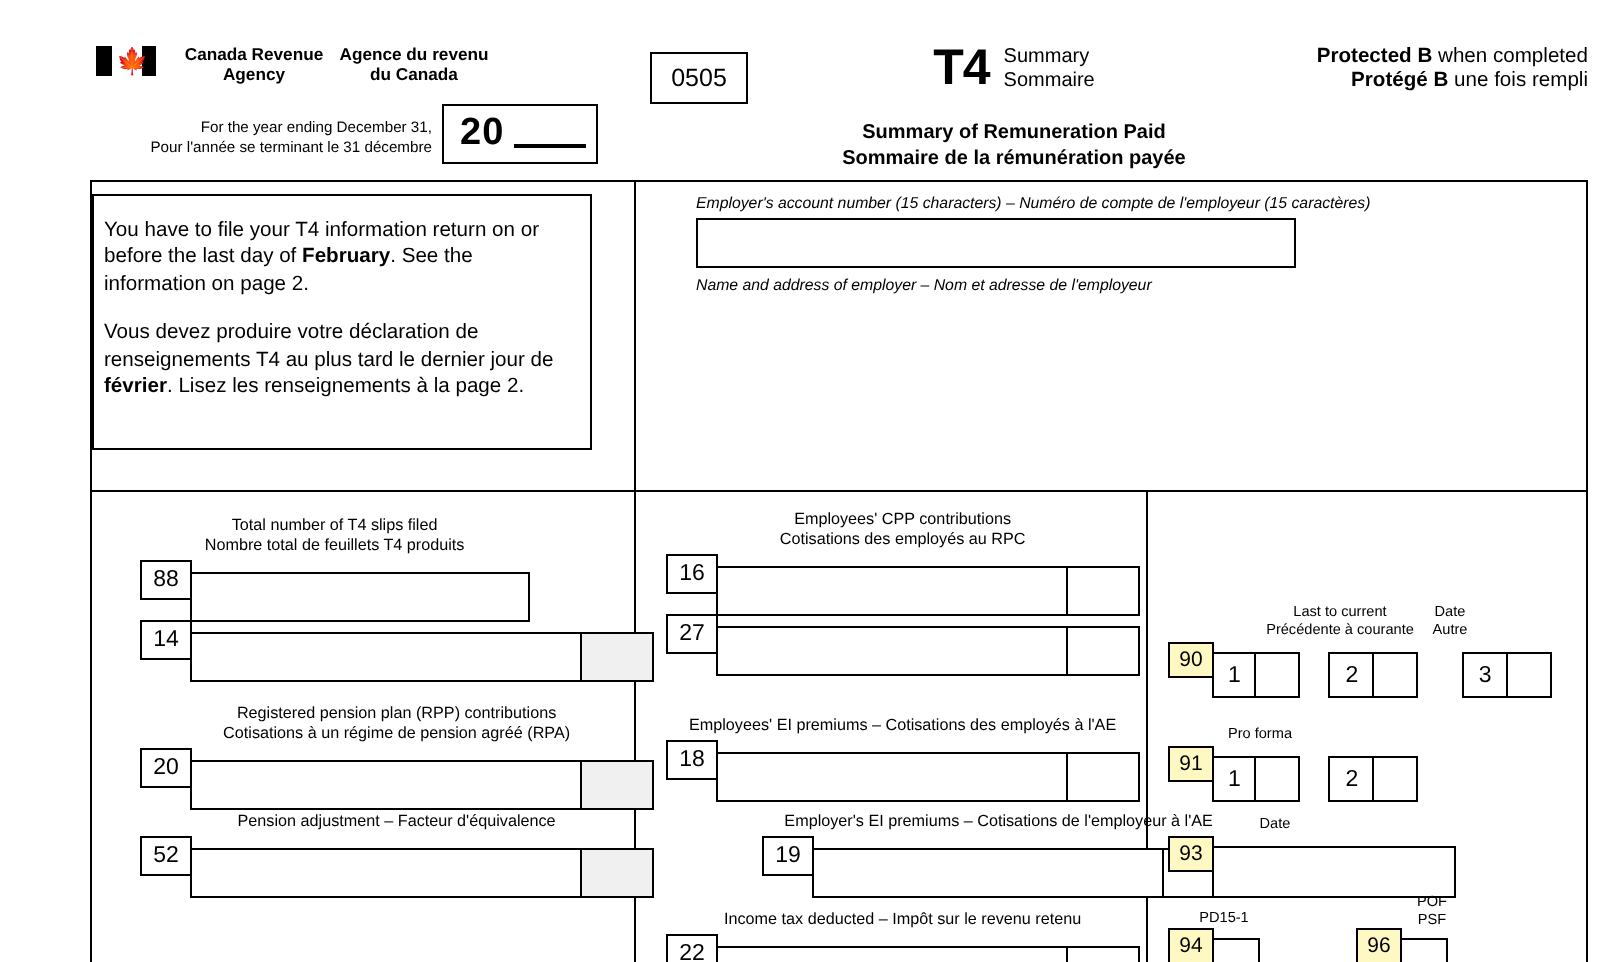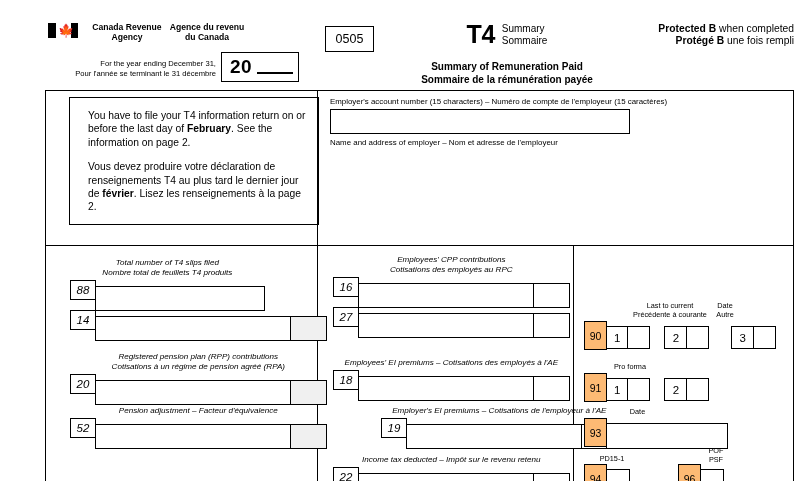--- a/index.html
+++ b/index.html
@@ -216,40 +216,41 @@
     left: 573px;
     top: 245px;
     width: 0;
     height: 236px;
     border-left: 1.5px solid #000;
   }
 
   
   .instr-box {
     position: absolute;
-    left: 69px;
+    left: 46px;
     top: 97px;
     width: 250px;
     height: 128px;
     border: 1.3px solid #000;
     box-sizing: border-box;
-    padding: 11px 11px 0 18px;
+    padding: 11px 11px 0 5px;
   }
   .instr-p {
     font-size: 10.3px;
     line-height: 13.4px;
     margin: 0 0 11px 0;
   }
   .instr-p b { font-weight: bold; }
 
   
   .emp-area {
     position: absolute;
-    left: 330px;
+    left: 348px;
     top: 97px;
+    font-style: italic;
   }
   .emp-caption {
     font-size: 7.9px;
     line-height: 10px;
     margin-bottom: 2px;
   }
   .emp-acct-box {
     width: 300px;
     height: 25px;
     border: 1.3px solid #000;
@@ -258,21 +259,20 @@
   }
   .emp-name-caption {
     font-size: 7.9px;
     line-height: 10px;
     margin-top: 4px;
   }
 
   
   .mfield {
     position: absolute;
-    font-style: italic;
   }
   .mfield .cap {
     font-size: 8.1px;
     line-height: 10px;
     text-align: center;
     white-space: pre-line;
     margin-bottom: 2px;
   }
   .mrow {
     display: flex;
@@ -325,26 +325,26 @@
     font-size: 7.3px;
     line-height: 8.8px;
     text-align: center;
     white-space: pre-line;
   }
   .cellrow { display: flex; align-items: flex-start; }
   .cellnum {
     border: 1.3px solid #000;
     box-sizing: border-box;
     width: 23px;
-    height: 29px;
+    height: 18px;
     font-size: 10.5px;
     display: flex;
     align-items: center;
     justify-content: center;
-    background: #fdba74;
+    background: #fef9c3;
     z-index: 2;
     position: relative;
   }
   .cellpair {
     display: flex;
     margin-top: 5px;
     margin-left: -1.3px;
   }
   .cell {
     border: 1.3px solid #000;

